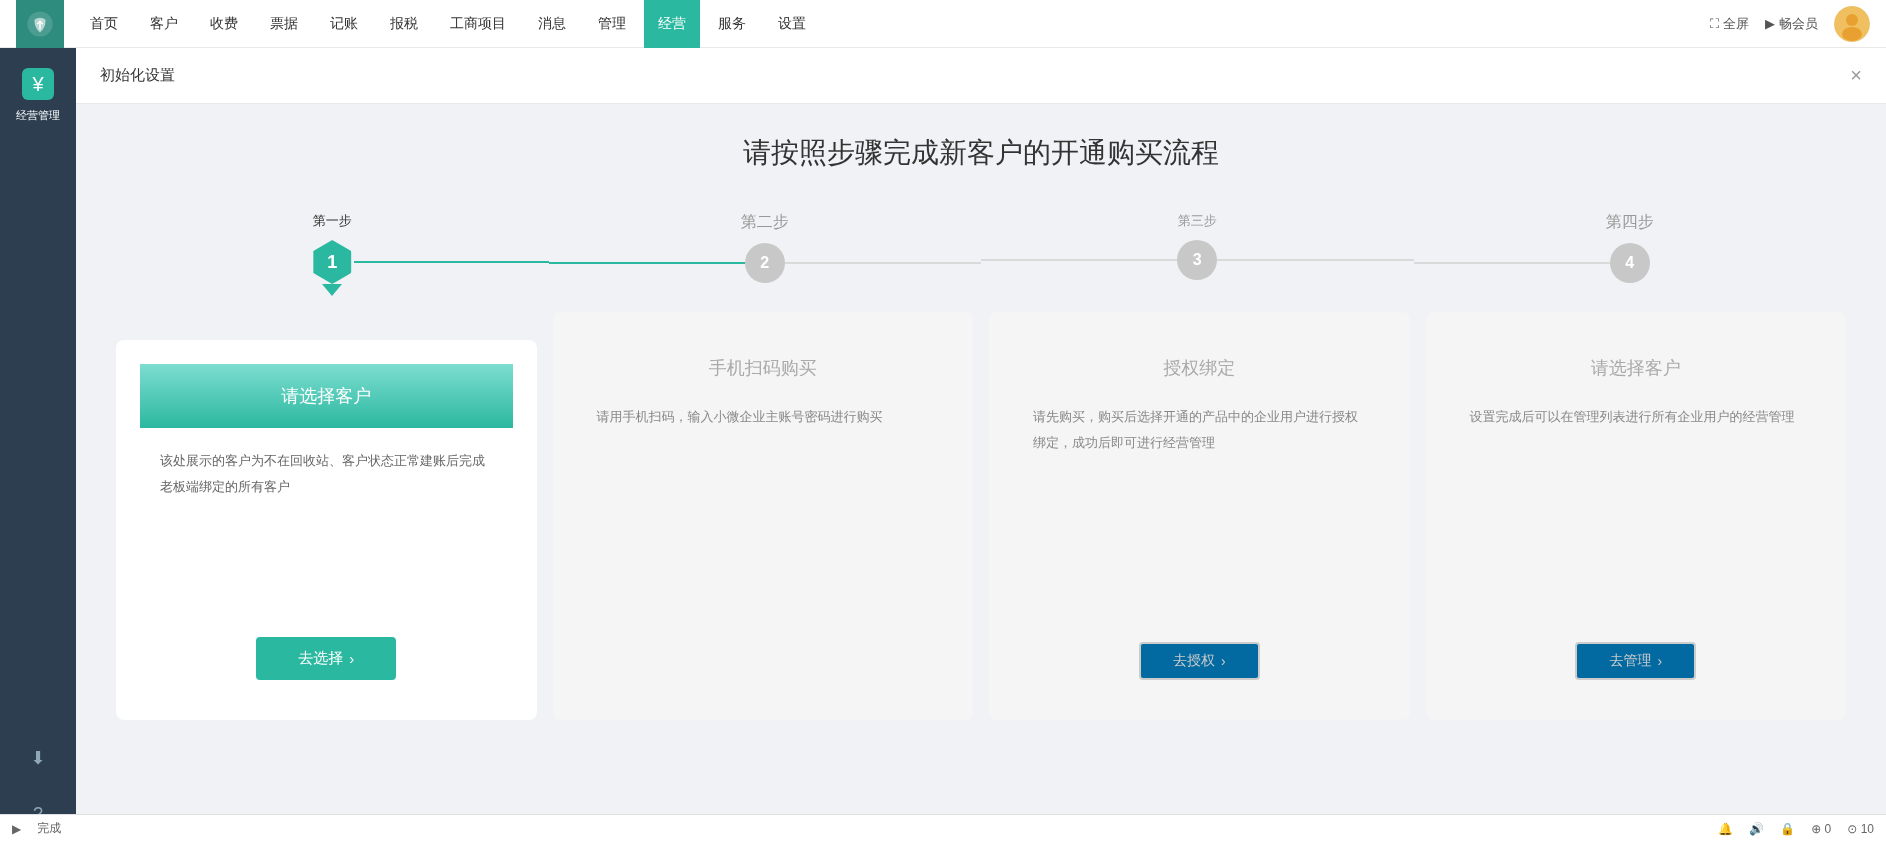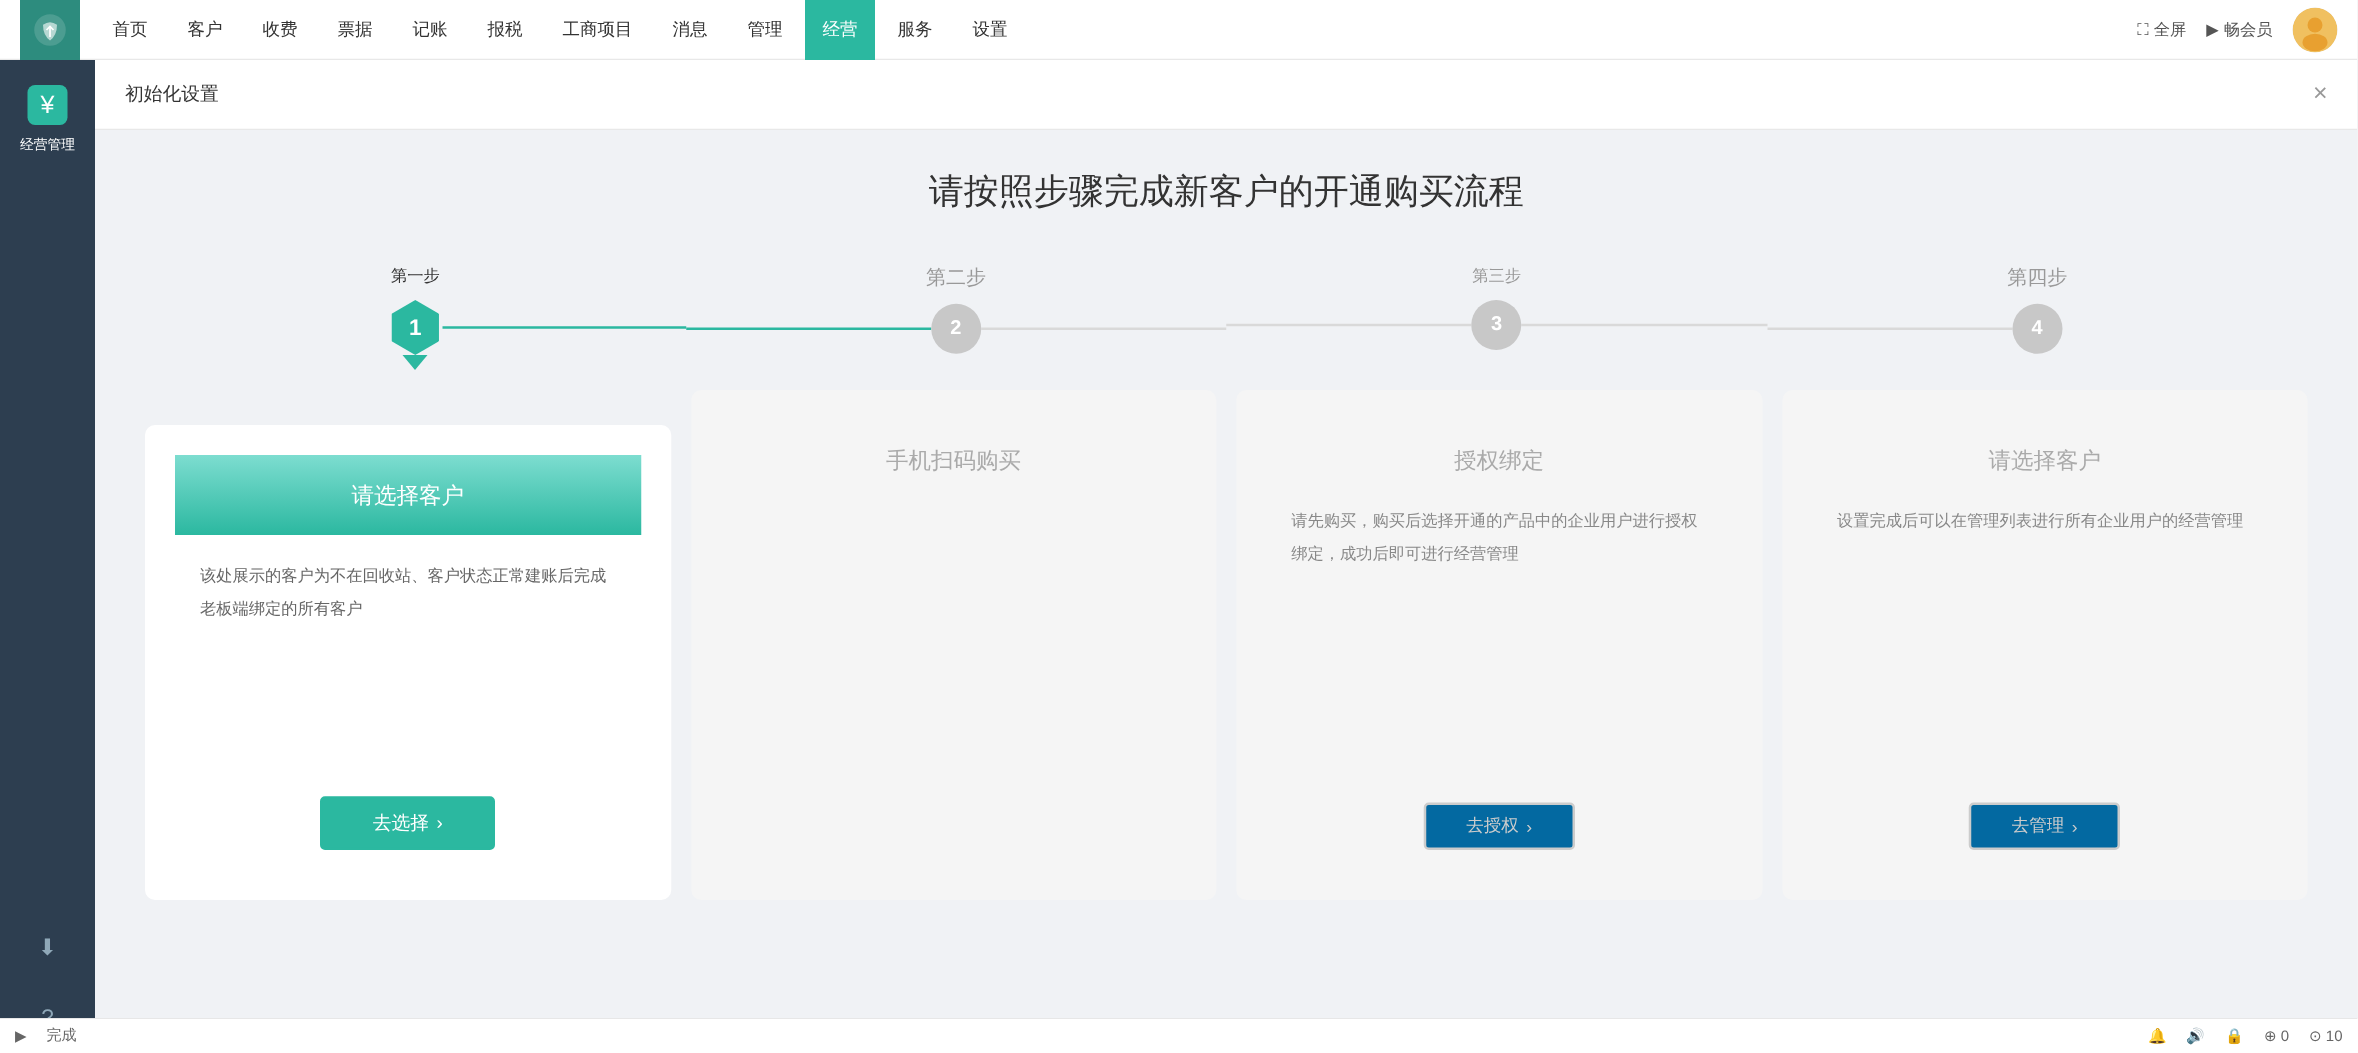--- a/index.html
+++ b/index.html
@@ -243,20 +243,21 @@
               <span>去选择</span>
               <span>›</span>
             </button>
           </div>
         </div>
 
         <div class="step-card inactive-card" style="min-height:380px;display:flex;flex-direction:column;">
           <div style="text-align:center;padding:20px 0 16px;">
             <span style="font-size:18px;color:#aaa;">手机扫码购买</span>
           </div>
+          <div style="padding:8px 20px;flex:1;font-size:13px;color:#888;line-height:2;">请用手机扫码，输入小微企业主账号密码进行购买</div>
         </div>
 
         <div class="step-card inactive-card" style="min-height:380px;display:flex;flex-direction:column;">
           <div style="text-align:center;padding:20px 0 16px;">
             <span style="font-size:18px;color:#aaa;">授权绑定</span>
           </div>
           <div style="padding:8px 20px;flex:1;font-size:13px;color:#888;line-height:2;">请先购买，购买后选择开通的产品中的企业用户进行授权绑定，成功后即可进行经营管理</div>
           <div style="display:flex;justify-content:center;padding:16px;">
             <button class="action-btn disabled-btn">
               <span>去授权</span>

